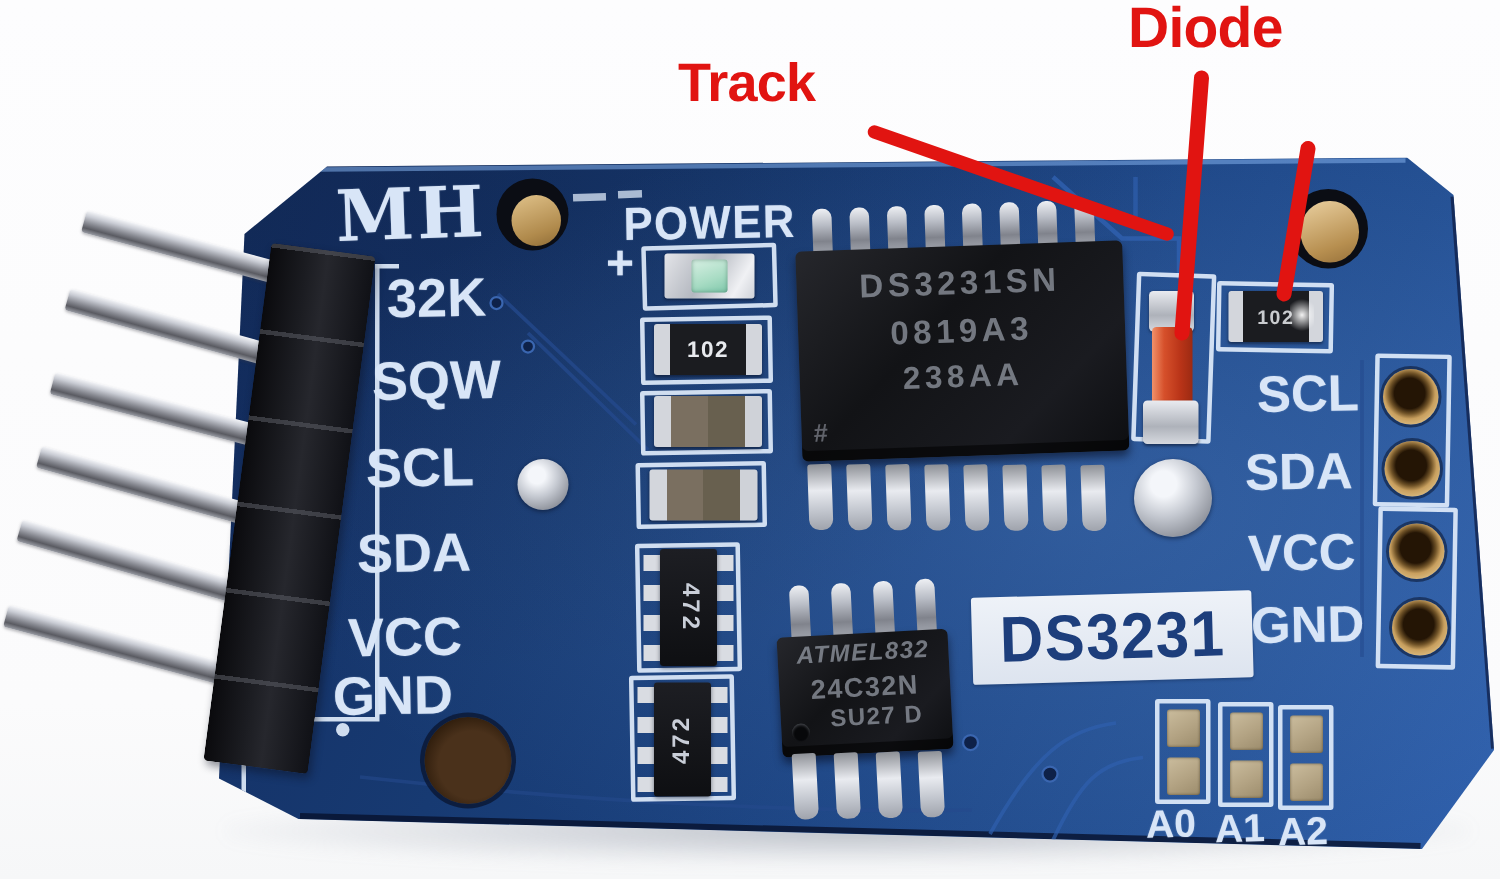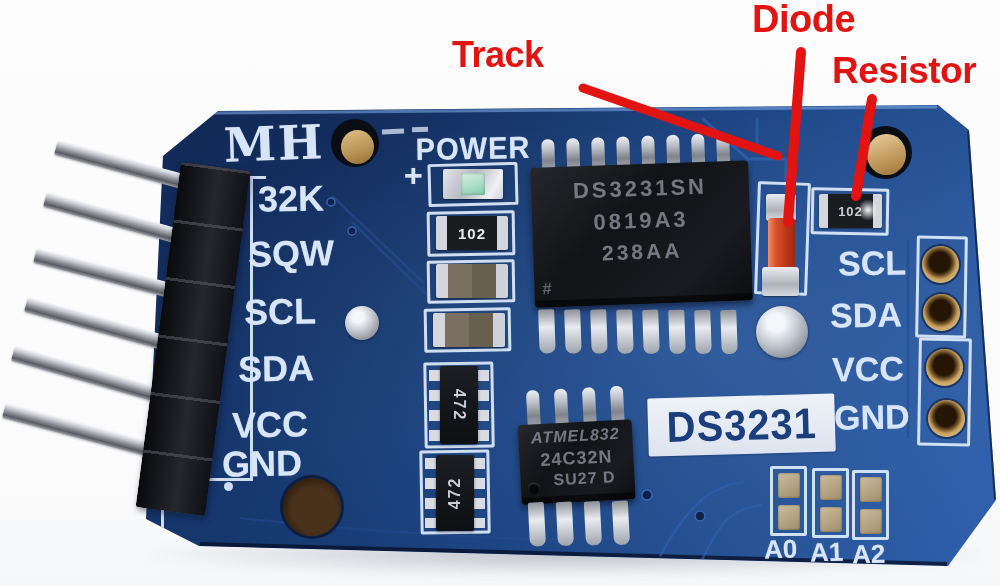--- a/index.html
+++ b/index.html
@@ -280,14 +280,13 @@
   <div class="pin" style="left:4px;   top:403px; width:190px; transform:rotate(15deg);"></div>
   <div class="header"></div>
 
   <svg class="overlay" width="1000" height="586">
     <line x1="583" y1="88" x2="778" y2="156" stroke="#e11411" stroke-width="9" stroke-linecap="round"></line>
     <line x1="801" y1="52" x2="788" y2="222" stroke="#e11411" stroke-width="10" stroke-linecap="round"></line>
     <line x1="872" y1="99" x2="856" y2="196" stroke="#e11411" stroke-width="10" stroke-linecap="round"></line>
   </svg>
   <div class="anno" style="left:452px; top:34px; font-size:36px;">Track</div>
   <div class="anno" style="left:752px; top:-2px; font-size:38px;">Diode</div>
-  <div class="anno" style="left:832px; top:50px; font-size:37px;">Resistor</div>
 </div>
 
 </body></html>

